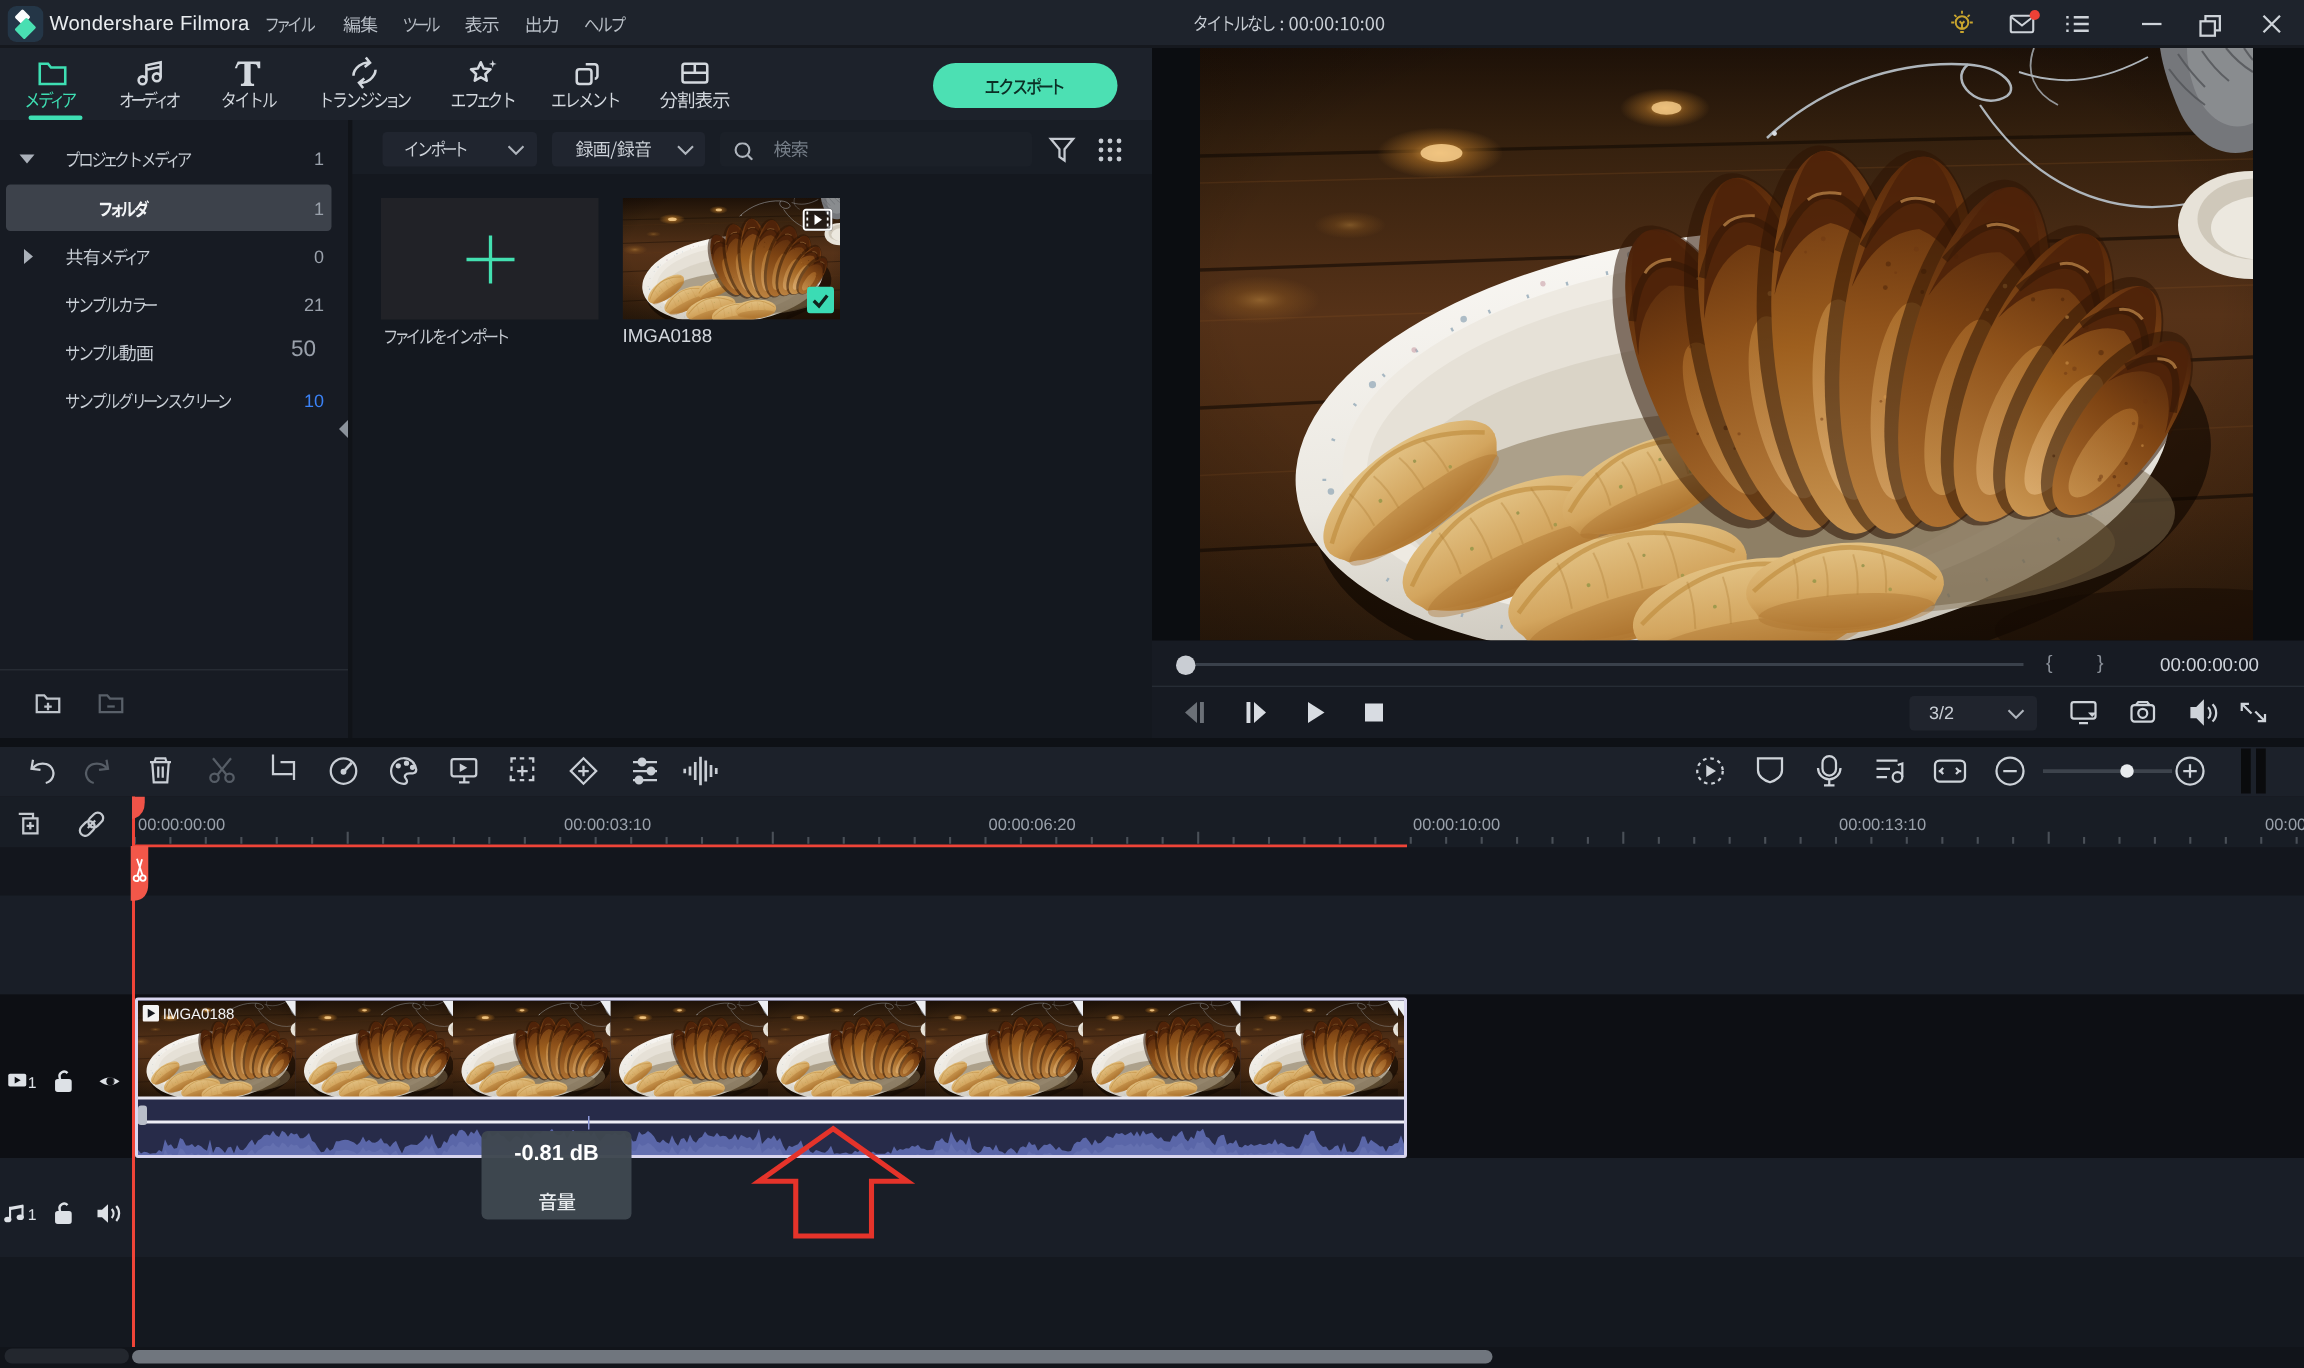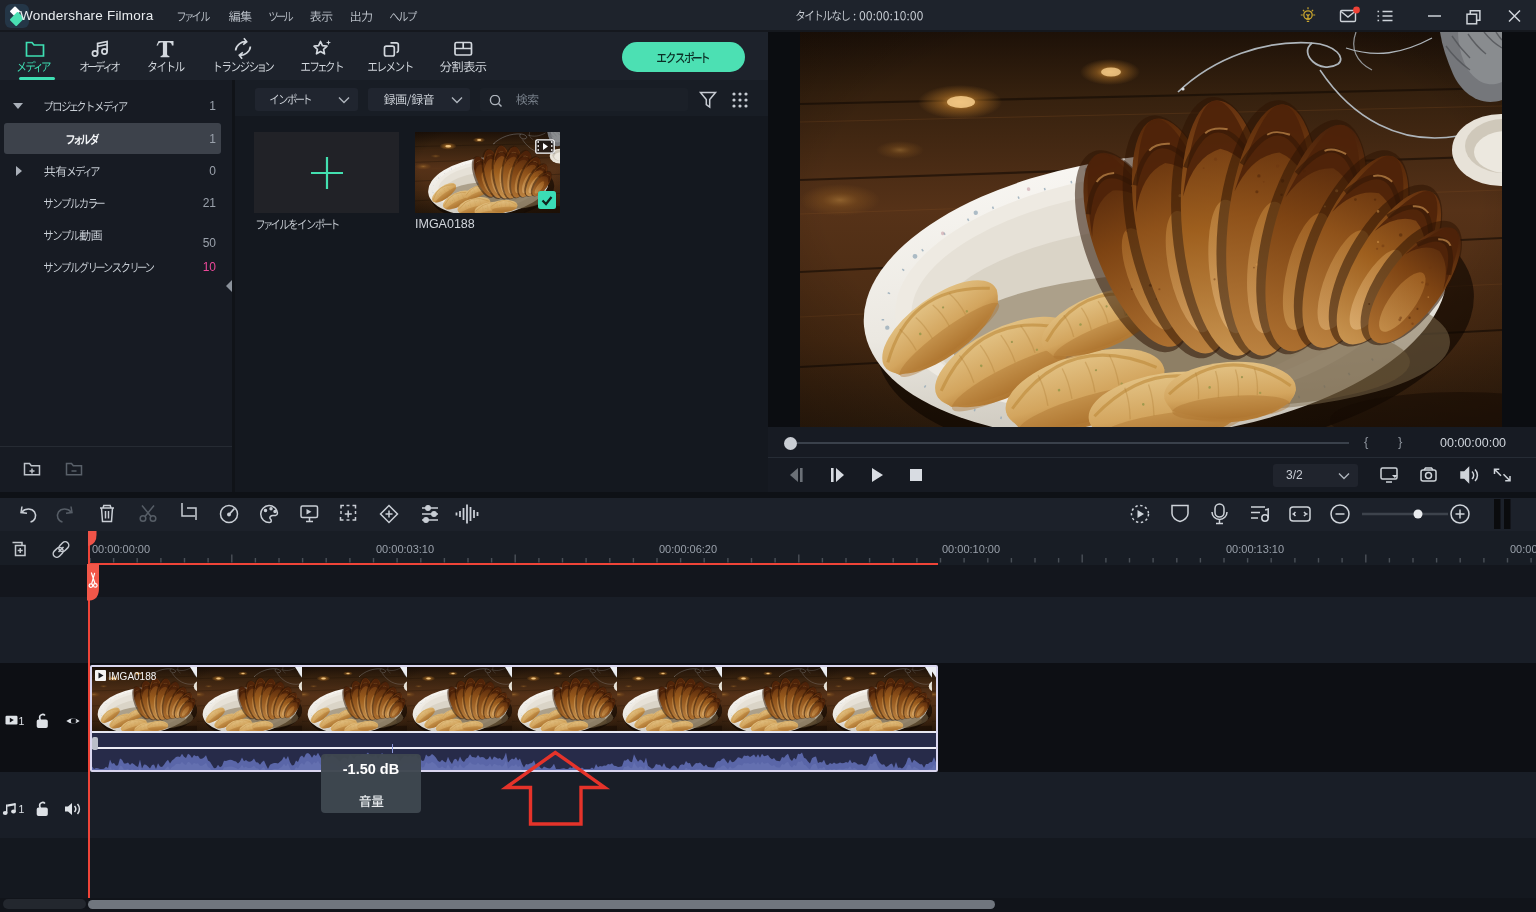--- a/index.html
+++ b/index.html
@@ -6,21 +6,21 @@
 .abs{position:absolute}
 svg{display:block}
 </style></head><body>
 <div class="abs" style="left:0;top:0;width:1536px;height:912px">
 <div class="abs" style="left:0;top:0;width:1536px;height:32px;background:#1e232c"></div>
 <svg class="abs" style="left:5px;top:4px" width="24" height="24" viewBox="0 0 24 24">
 <rect x="0" y="0" width="24" height="24" rx="6" fill="#243647"></rect>
 <rect x="6.2" y="3.6" width="7.6" height="7.6" rx="1" fill="#fcfdfe" transform="rotate(45 10 7.4)"></rect>
 <rect x="7.2" y="9.3" width="9.4" height="11.4" rx="1" fill="#49dfb2" transform="rotate(45 11.9 15)"></rect>
 </svg>
-<div class="abs" style="left:20px;top:8px;font-size:13.5px;color:#e9ecef;letter-spacing:.2px">Wondershare Filmora</div>
+<div class="abs" style="left:33px;top:8px;font-size:13.5px;color:#e9ecef;letter-spacing:.2px">Wondershare Filmora</div>
 <svg style="position:absolute;left:177.0px;top:6.6px;overflow:visible" width="35" height="19">
       <path transform="translate(0,13.9)" fill="#b8bec6" d="M8.2 -8 7.5 -8.4C7.3 -8.4 7.1 -8.4 7 -8.4C6.5 -8.4 2.4 -8.4 1.8 -8.4C1.5 -8.4 1.1 -8.4 0.8 -8.5V-7.4C1 -7.4 1.4 -7.4 1.8 -7.4C2.4 -7.4 6.5 -7.4 7.1 -7.4C6.9 -6.3 6.5 -4.6 5.7 -3.5C4.9 -2.2 3.7 -1.2 1.7 -0.6L2.4 0.3C4.3 -0.4 5.5 -1.5 6.5 -3C7.3 -4.2 7.8 -6.1 8 -7.4C8.1 -7.6 8.1 -7.8 8.2 -8Z M15.8 -6.1 15.3 -6.6C15.2 -6.5 14.9 -6.5 14.7 -6.5C14.2 -6.5 10 -6.5 9.6 -6.5C9.3 -6.5 9 -6.5 8.7 -6.6V-5.6C9 -5.6 9.3 -5.6 9.6 -5.6C10 -5.6 14 -5.6 14.6 -5.6C14.3 -5 13.5 -4 12.8 -3.5L13.5 -2.9C14.4 -3.7 15.3 -5.2 15.6 -5.7C15.6 -5.8 15.7 -6 15.8 -6.1ZM12.3 -4.8H11.4C11.4 -4.6 11.5 -4.3 11.5 -4.1C11.5 -2.5 11.3 -1.2 9.9 -0.1C9.6 0.1 9.4 0.2 9.2 0.3L9.9 0.9C12.1 -0.5 12.3 -2.3 12.3 -4.8Z M15.3 -4.3 15.7 -3.4C17.1 -3.9 18.5 -4.6 19.6 -5.4V-0.9C19.6 -0.5 19.6 0.1 19.6 0.4H20.6C20.5 0.1 20.5 -0.5 20.5 -0.9V-6C21.6 -6.8 22.5 -7.7 23.3 -8.7L22.6 -9.4C21.9 -8.4 20.9 -7.4 19.8 -6.6C18.7 -5.7 17.1 -4.9 15.3 -4.3Z M28.7 -0.3 29.2 0.3C29.3 0.2 29.4 0.1 29.6 0C30.8 -0.7 32.2 -1.9 33.1 -3.3L32.6 -4.1C31.8 -2.8 30.6 -1.7 29.6 -1.2C29.6 -1.6 29.6 -7.4 29.6 -8.1C29.6 -8.6 29.6 -8.9 29.6 -9H28.7C28.7 -8.9 28.7 -8.6 28.7 -8.1C28.7 -7.4 28.7 -1.5 28.7 -0.9C28.7 -0.7 28.7 -0.4 28.7 -0.3ZM24 -0.3 24.7 0.3C25.6 -0.5 26.3 -1.7 26.6 -3C26.9 -4.2 26.9 -6.8 26.9 -8.1C26.9 -8.5 26.9 -8.8 26.9 -9H26C26 -8.7 26.1 -8.4 26.1 -8.1C26.1 -6.8 26.1 -4.4 25.8 -3.3C25.4 -2.1 24.8 -1 24 -0.3Z"></path>
     </svg>
 <svg style="position:absolute;left:229.0px;top:6.6px;overflow:visible" width="25" height="19">
       <path transform="translate(0,13.9)" fill="#b8bec6" d="M4.4 -9.3V-8.6H11V-9.3ZM0.8 -3.2C0.6 -2.2 0.4 -1.1 0 -0.4C0.2 -0.3 0.5 -0.1 0.7 -0C1.1 -0.8 1.3 -2 1.5 -3.1ZM3.1 -3.1C3.4 -2.4 3.6 -1.5 3.7 -0.9L4.3 -1.1C4.1 -0.6 3.9 -0.1 3.6 0.3C3.8 0.4 4.1 0.6 4.2 0.8C5 -0.2 5.3 -1.5 5.5 -2.7V1H6.2V-1.4H7.1V0.9H7.7V-1.4H8.6V0.9H9.2V-1.4H10.2V0.1C10.2 0.2 10.2 0.2 10.1 0.2C10 0.2 9.8 0.2 9.5 0.2C9.6 0.4 9.7 0.7 9.7 1C10.2 1 10.5 0.9 10.7 0.8C10.9 0.7 11 0.5 11 0.1V-4.2H5.7L5.7 -5H10.7V-7.8H4.9V-5.1C4.9 -4 4.8 -2.5 4.3 -1.2C4.2 -1.8 4 -2.6 3.7 -3.3ZM7.1 -2.1H6.2V-3.5H7.1ZM7.7 -2.1V-3.5H8.6V-2.1ZM9.2 -2.1V-3.5H10.2V-2.1ZM5.7 -7H9.8V-5.7H5.7ZM0 -4.8 0.1 -4 2 -4.1V1H2.7V-4.1L3.6 -4.2C3.7 -3.9 3.8 -3.6 3.9 -3.4L4.5 -3.7C4.4 -4.4 4 -5.4 3.5 -6.2L2.9 -6C3 -5.7 3.2 -5.3 3.4 -4.9L1.8 -4.9C2.5 -5.9 3.4 -7.2 4.1 -8.4L3.3 -8.7C3 -8.1 2.6 -7.3 2.1 -6.5C1.9 -6.8 1.7 -7 1.5 -7.3C1.9 -8 2.4 -9 2.8 -9.8L2.1 -10.1C1.8 -9.4 1.4 -8.5 1 -7.8L0.6 -8.2L0.1 -7.6C0.7 -7.1 1.3 -6.4 1.7 -5.8C1.4 -5.4 1.2 -5.1 0.9 -4.8Z M14.3 -10.1C13.8 -9 12.8 -7.6 11.4 -6.6C11.6 -6.4 11.9 -6.2 12.1 -6C12.5 -6.3 12.9 -6.6 13.2 -7V-3.5H16.6V-2.7H11.7V-2H15.9C14.7 -1.1 13 -0.3 11.4 0.1C11.7 0.3 11.9 0.6 12 0.8C13.6 0.3 15.4 -0.6 16.6 -1.6V0.9H17.5V-1.7C18.7 -0.6 20.6 0.3 22.1 0.7C22.3 0.5 22.5 0.2 22.7 -0C21.2 -0.4 19.5 -1.1 18.3 -2H22.5V-2.7H17.5V-3.5H22.1V-4.2H17.7V-5H21.2V-5.7H17.7V-6.5H21.2V-7.1H17.7V-7.9H21.7V-8.7H17.7C18 -9 18.2 -9.5 18.4 -9.9L17.4 -10.1C17.3 -9.7 17 -9.1 16.8 -8.7H14.5C14.7 -9.1 15 -9.5 15.2 -9.9ZM16.9 -6.5V-5.7H14.1V-6.5ZM16.9 -7.1H14.1V-7.9H16.9ZM16.9 -5V-4.2H14.1V-5Z"></path>
     </svg>
 <svg style="position:absolute;left:269.0px;top:6.6px;overflow:visible" width="26" height="19">
       <path transform="translate(0,13.9)" fill="#b8bec6" d="M4 -9 3.2 -8.7C3.4 -8.1 4 -6.2 4.2 -5.5L5 -5.9C4.8 -6.5 4.2 -8.4 4 -9ZM8.6 -8.3 7.6 -8.6C7.4 -6.8 6.8 -4.8 6 -3.6C4.9 -2.1 3.4 -0.9 1.9 -0.4L2.6 0.4C4.1 -0.2 5.6 -1.4 6.7 -3.1C7.5 -4.4 8.1 -6.1 8.4 -7.6C8.4 -7.8 8.5 -8.1 8.6 -8.3ZM1.1 -8.3 0.3 -8C0.5 -7.4 1.3 -5.4 1.4 -4.7L2.3 -5C2 -5.8 1.4 -7.6 1.1 -8.3Z M7.9 -5.2V-4C8.2 -4.1 8.8 -4.1 9.3 -4.1C10.1 -4.1 14.2 -4.1 15 -4.1C15.5 -4.1 15.9 -4 16.1 -4V-5.2C15.9 -5.2 15.5 -5.1 15 -5.1C14.2 -5.1 10.1 -5.1 9.3 -5.1C8.7 -5.1 8.2 -5.2 7.9 -5.2Z M19.8 -0.3 20.4 0.3C20.4 0.2 20.5 0.1 20.7 0C21.9 -0.7 23.3 -1.9 24.2 -3.3L23.7 -4.1C22.9 -2.8 21.7 -1.7 20.7 -1.2C20.7 -1.6 20.7 -7.4 20.7 -8.1C20.7 -8.6 20.8 -8.9 20.8 -9H19.8C19.8 -8.9 19.9 -8.6 19.9 -8.1C19.9 -7.4 19.9 -1.5 19.9 -0.9C19.9 -0.7 19.8 -0.4 19.8 -0.3ZM15.1 -0.3 15.9 0.3C16.7 -0.5 17.4 -1.7 17.7 -3C18 -4.2 18 -6.8 18 -8.1C18 -8.5 18.1 -8.8 18.1 -9H17.1C17.2 -8.7 17.2 -8.4 17.2 -8.1C17.2 -6.8 17.2 -4.4 16.9 -3.3C16.6 -2.1 15.9 -1 15.1 -0.3Z"></path>
     </svg>
 <svg style="position:absolute;left:310.0px;top:6.6px;overflow:visible" width="25" height="19">
@@ -117,25 +117,25 @@
     <path transform="translate(0,13.9)" fill="#c9cfd6" d="M6.7 -1.8C7.9 -1 9.3 0.2 10.1 1L10.9 0.4C10.1 -0.3 8.6 -1.5 7.5 -2.3ZM3.6 -2.2C3 -1.3 1.6 -0.3 0.4 0.3C0.6 0.5 1 0.8 1.2 1C2.4 0.3 3.7 -0.8 4.6 -1.9ZM0.8 -7.5V-6.7H3.1V-3.8H0.3V-2.9H11.2V-3.8H8.3V-6.7H10.7V-7.5H8.3V-10H7.4V-7.5H4V-10H3.1V-7.5ZM4 -3.8V-6.7H7.4V-3.8Z M15.8 -10.1C15.6 -9.6 15.5 -9 15.3 -8.5H11.9V-7.7H14.9C14.1 -6.1 13 -4.6 11.6 -3.6C11.7 -3.5 12 -3.2 12.2 -3C12.9 -3.5 13.6 -4.1 14.2 -4.9V0.9H15V-1.4H20.1V-0.2C20.1 0 20 0.1 19.8 0.1C19.6 0.1 18.9 0.1 18.1 0.1C18.2 0.3 18.3 0.7 18.4 0.9C19.4 0.9 20.1 0.9 20.4 0.8C20.8 0.6 21 0.4 21 -0.2V-6.3H15.1C15.4 -6.7 15.6 -7.2 15.9 -7.7H22.4V-8.5H16.2C16.4 -9 16.6 -9.4 16.7 -9.9ZM15 -3.5H20.1V-2.2H15ZM15 -4.2V-5.5H20.1V-4.2Z M25 -7.3 24.4 -6.6C25.4 -5.9 26.6 -4.9 27.4 -4.2C26.3 -2.7 25.1 -1.4 23.3 -0.4L24 0.4C25.8 -0.7 27 -2.1 28 -3.5C28.9 -2.6 29.7 -1.8 30.4 -0.7L31.1 -1.6C30.4 -2.5 29.5 -3.4 28.6 -4.3C29.2 -5.5 29.8 -6.8 30.1 -7.9C30.2 -8.1 30.3 -8.5 30.4 -8.7L29.5 -9.1C29.4 -8.9 29.4 -8.5 29.3 -8.2C29 -7.2 28.6 -6.1 27.9 -5C27.1 -5.7 25.9 -6.7 25 -7.3Z M33.1 -8.8V-7.8C33.3 -7.8 33.7 -7.8 34 -7.8C34.6 -7.8 37 -7.8 37.6 -7.8C37.9 -7.8 38.2 -7.8 38.5 -7.8V-8.8C38.2 -8.7 37.9 -8.7 37.6 -8.7C37 -8.7 34.6 -8.7 34 -8.7C33.7 -8.7 33.4 -8.7 33.1 -8.8ZM39.1 -9.7 38.5 -9.5C38.8 -9 39.1 -8.3 39.4 -7.8L39.9 -8.1C39.7 -8.6 39.3 -9.3 39.1 -9.7ZM40.2 -10.2 39.6 -10C39.9 -9.5 40.3 -8.8 40.5 -8.3L41.1 -8.6C40.9 -9 40.5 -9.8 40.2 -10.2ZM31.8 -5.8V-4.8C32.1 -4.8 32.4 -4.8 32.7 -4.8H35.8C35.8 -3.6 35.7 -2.6 35.2 -1.8C34.8 -1.1 34.1 -0.4 33.3 0L34 0.7C34.9 0.2 35.7 -0.7 36.1 -1.5C36.5 -2.4 36.6 -3.5 36.7 -4.8H39.5C39.7 -4.8 40.1 -4.8 40.3 -4.8V-5.8C40 -5.7 39.7 -5.7 39.5 -5.7C38.9 -5.7 33.3 -5.7 32.7 -5.7C32.4 -5.7 32.1 -5.7 31.8 -5.8Z M39.8 -3.1 40.2 -2.2C41.3 -2.6 42.5 -3.3 43.4 -3.8V-0.1C43.4 0.3 43.4 0.7 43.4 0.9H44.3C44.3 0.7 44.3 0.3 44.3 -0.1V-4.4C45.2 -5.1 46.1 -6 46.6 -6.6L46 -7.4C45.4 -6.6 44.5 -5.6 43.5 -4.9C42.7 -4.3 41.1 -3.5 39.8 -3.1Z M55.7 -8.1 55.2 -8.7C55 -8.6 54.7 -8.6 54.5 -8.6C53.8 -8.6 49 -8.6 48.5 -8.6C48.2 -8.6 47.7 -8.7 47.4 -8.7V-7.6C47.8 -7.7 48.2 -7.7 48.5 -7.7C49 -7.7 53.7 -7.7 54.4 -7.7C54.1 -6.9 53.1 -5.6 52.2 -5L52.8 -4.4C54 -5.3 55 -6.9 55.4 -7.7C55.5 -7.8 55.6 -8 55.7 -8.1ZM51.6 -6.5H50.6C50.7 -6.2 50.7 -6 50.7 -5.7C50.7 -3.7 50.5 -1.9 48.9 -0.8C48.6 -0.6 48.2 -0.4 47.9 -0.3L48.7 0.4C51.3 -1.1 51.6 -3.3 51.6 -6.5Z"></path>
   </svg>
 <div class="abs" style="left:194px;top:164px;width:22px;text-align:right;font-size:12px;color:#9aa1ab">0</div>
 <svg style="position:absolute;left:44.0px;top:193.6px;overflow:visible" width="62" height="19">
     <path transform="translate(0,13.9)" fill="#c9cfd6" d="M-0 -6.9V-5.9C0.1 -5.9 0.6 -5.9 1 -5.9H2.1V-4C2.1 -3.5 2.1 -3 2.1 -2.9H3C3 -3 2.9 -3.6 2.9 -4V-5.9H5.9V-5.4C5.9 -2.1 4.9 -1 3.1 -0.2L3.8 0.6C6.1 -0.7 6.7 -2.3 6.7 -5.5V-5.9H7.8C8.3 -5.9 8.7 -5.9 8.8 -5.9V-6.9C8.7 -6.9 8.3 -6.9 7.8 -6.9H6.7V-8.4C6.7 -8.8 6.8 -9.2 6.8 -9.3H5.8C5.9 -9.2 5.9 -8.8 5.9 -8.4V-6.9H2.9V-8.4C2.9 -8.8 3 -9.1 3 -9.3H2.1C2.1 -9 2.1 -8.6 2.1 -8.4V-6.9H1C0.6 -6.9 0.1 -6.9 -0 -6.9Z M10.5 -8.8 9.9 -8.1C10.7 -7.5 12 -6.2 12.5 -5.6L13.1 -6.3C12.6 -7 11.2 -8.2 10.5 -8.8ZM9.6 -0.8 10.2 0.2C11.9 -0.1 13.2 -0.9 14.2 -1.6C15.8 -2.8 17 -4.4 17.7 -5.9L17.2 -6.9C16.6 -5.4 15.3 -3.7 13.7 -2.5C12.8 -1.8 11.4 -1.1 9.6 -0.8Z M25.3 -8.6C25.3 -9.1 25.7 -9.4 26 -9.4C26.4 -9.4 26.7 -9.1 26.7 -8.6C26.7 -8.2 26.4 -7.8 26 -7.8C25.7 -7.8 25.3 -8.2 25.3 -8.6ZM24.9 -8.6C24.9 -8.5 24.9 -8.4 24.9 -8.2L24.6 -8.2C24.1 -8.2 20 -8.2 19.4 -8.2C19.1 -8.2 18.7 -8.3 18.4 -8.3V-7.2C18.6 -7.2 19 -7.3 19.4 -7.3C20 -7.3 24.1 -7.3 24.7 -7.3C24.6 -6.1 24.1 -4.5 23.3 -3.4C22.5 -2.1 21.3 -1.1 19.3 -0.5L20 0.4C21.9 -0.3 23.1 -1.4 24.1 -2.8C24.9 -4 25.4 -6 25.6 -7.2L25.6 -7.3C25.8 -7.3 25.9 -7.3 26 -7.3C26.7 -7.3 27.2 -7.9 27.2 -8.6C27.2 -9.4 26.7 -10 26 -10C25.4 -10 24.9 -9.4 24.9 -8.6Z M31.3 -0.3 31.9 0.3C31.9 0.2 32.1 0.1 32.2 0C33.4 -0.7 34.9 -1.9 35.7 -3.3L35.3 -4.1C34.5 -2.8 33.2 -1.7 32.2 -1.2C32.2 -1.6 32.2 -7.4 32.2 -8.1C32.2 -8.6 32.3 -8.9 32.3 -9H31.3C31.3 -8.9 31.4 -8.6 31.4 -8.1C31.4 -7.4 31.4 -1.5 31.4 -0.9C31.4 -0.7 31.4 -0.4 31.3 -0.3ZM26.6 -0.3 27.4 0.3C28.2 -0.5 28.9 -1.7 29.2 -3C29.5 -4.2 29.5 -6.8 29.5 -8.1C29.5 -8.5 29.6 -8.8 29.6 -9H28.6C28.7 -8.7 28.7 -8.4 28.7 -8.1C28.7 -6.8 28.7 -4.4 28.4 -3.3C28.1 -2.1 27.5 -1 26.6 -0.3Z M43.6 -6.9 43 -7.3C42.9 -7.2 42.7 -7.2 42.4 -7.2H39.9C39.9 -7.6 40 -8 40 -8.5C40 -8.7 40 -9.2 40 -9.4H39.1C39.1 -9.2 39.1 -8.7 39.1 -8.4C39.1 -8 39.1 -7.6 39.1 -7.2H37.3C36.9 -7.2 36.5 -7.2 36.1 -7.3V-6.3C36.5 -6.3 36.9 -6.3 37.3 -6.3H39C38.8 -3.9 38 -2.4 37 -1.3C36.7 -0.9 36.3 -0.6 35.9 -0.4L36.7 0.3C38.4 -1.1 39.5 -2.9 39.8 -6.3H42.7C42.7 -5 42.6 -2.1 42.2 -1.2C42.1 -0.9 41.9 -0.8 41.6 -0.8C41.2 -0.8 40.6 -0.8 40.1 -0.9L40.2 0.1C40.7 0.1 41.3 0.2 41.8 0.2C42.4 0.2 42.7 -0.1 42.9 -0.6C43.4 -1.7 43.5 -5.2 43.6 -6.4C43.6 -6.5 43.6 -6.7 43.6 -6.9Z M46.1 -8.9V-7.9C46.3 -8 46.7 -8 47 -8C47.6 -8 50.5 -8 51 -8C51.4 -8 51.7 -8 52 -7.9V-8.9C51.7 -8.9 51.4 -8.9 51 -8.9C50.4 -8.9 47.5 -8.9 47 -8.9C46.7 -8.9 46.3 -8.9 46.1 -8.9ZM52.7 -5.8 52.2 -6.2C52 -6.1 51.8 -6.1 51.6 -6.1C51.1 -6.1 46.7 -6.1 46.1 -6.1C45.9 -6.1 45.5 -6.1 45.1 -6.2V-5.2C45.5 -5.2 45.9 -5.2 46.1 -5.2C46.8 -5.2 51.1 -5.2 51.6 -5.2C51.4 -4.3 51 -3.3 50.4 -2.6C49.5 -1.5 48.2 -0.7 46.8 -0.4L47.4 0.5C48.7 0.1 50 -0.6 51.1 -2C51.9 -3 52.3 -4.2 52.6 -5.4C52.6 -5.5 52.7 -5.7 52.7 -5.8Z M52.3 -5.2V-4C52.6 -4.1 53.2 -4.1 53.7 -4.1C54.5 -4.1 58.6 -4.1 59.4 -4.1C59.9 -4.1 60.3 -4 60.5 -4V-5.2C60.3 -5.2 59.9 -5.1 59.4 -5.1C58.6 -5.1 54.5 -5.1 53.7 -5.1C53.1 -5.1 52.6 -5.2 52.3 -5.2Z"></path>
   </svg>
 <div class="abs" style="left:194px;top:196px;width:22px;text-align:right;font-size:12px;color:#9aa1ab">21</div>
 <svg style="position:absolute;left:44.0px;top:225.6px;overflow:visible" width="60" height="19">
     <path transform="translate(0,13.9)" fill="#c9cfd6" d="M-0 -6.9V-5.9C0.1 -5.9 0.6 -5.9 1 -5.9H2.1V-4C2.1 -3.5 2.1 -3 2.1 -2.9H3C3 -3 2.9 -3.6 2.9 -4V-5.9H5.9V-5.4C5.9 -2.1 4.9 -1 3.1 -0.2L3.8 0.6C6.1 -0.7 6.7 -2.3 6.7 -5.5V-5.9H7.8C8.3 -5.9 8.7 -5.9 8.8 -5.9V-6.9C8.7 -6.9 8.3 -6.9 7.8 -6.9H6.7V-8.4C6.7 -8.8 6.8 -9.2 6.8 -9.3H5.8C5.9 -9.2 5.9 -8.8 5.9 -8.4V-6.9H2.9V-8.4C2.9 -8.8 3 -9.1 3 -9.3H2.1C2.1 -9 2.1 -8.6 2.1 -8.4V-6.9H1C0.6 -6.9 0.1 -6.9 -0 -6.9Z M10.5 -8.8 9.9 -8.1C10.7 -7.5 12 -6.2 12.5 -5.6L13.1 -6.3C12.6 -7 11.2 -8.2 10.5 -8.8ZM9.6 -0.8 10.2 0.2C11.9 -0.1 13.2 -0.9 14.2 -1.6C15.8 -2.8 17 -4.4 17.7 -5.9L17.2 -6.9C16.6 -5.4 15.3 -3.7 13.7 -2.5C12.8 -1.8 11.4 -1.1 9.6 -0.8Z M25.3 -8.6C25.3 -9.1 25.7 -9.4 26 -9.4C26.4 -9.4 26.7 -9.1 26.7 -8.6C26.7 -8.2 26.4 -7.8 26 -7.8C25.7 -7.8 25.3 -8.2 25.3 -8.6ZM24.9 -8.6C24.9 -8.5 24.9 -8.4 24.9 -8.2L24.6 -8.2C24.1 -8.2 20 -8.2 19.4 -8.2C19.1 -8.2 18.7 -8.3 18.4 -8.3V-7.2C18.6 -7.2 19 -7.3 19.4 -7.3C20 -7.3 24.1 -7.3 24.7 -7.3C24.6 -6.1 24.1 -4.5 23.3 -3.4C22.5 -2.1 21.3 -1.1 19.3 -0.5L20 0.4C21.9 -0.3 23.1 -1.4 24.1 -2.8C24.9 -4 25.4 -6 25.6 -7.2L25.6 -7.3C25.8 -7.3 25.9 -7.3 26 -7.3C26.7 -7.3 27.2 -7.9 27.2 -8.6C27.2 -9.4 26.7 -10 26 -10C25.4 -10 24.9 -9.4 24.9 -8.6Z M31.3 -0.3 31.9 0.3C31.9 0.2 32.1 0.1 32.2 0C33.4 -0.7 34.9 -1.9 35.7 -3.3L35.3 -4.1C34.5 -2.8 33.2 -1.7 32.2 -1.2C32.2 -1.6 32.2 -7.4 32.2 -8.1C32.2 -8.6 32.3 -8.9 32.3 -9H31.3C31.3 -8.9 31.4 -8.6 31.4 -8.1C31.4 -7.4 31.4 -1.5 31.4 -0.9C31.4 -0.7 31.4 -0.4 31.3 -0.3ZM26.6 -0.3 27.4 0.3C28.2 -0.5 28.9 -1.7 29.2 -3C29.5 -4.2 29.5 -6.8 29.5 -8.1C29.5 -8.5 29.6 -8.8 29.6 -9H28.6C28.7 -8.7 28.7 -8.4 28.7 -8.1C28.7 -6.8 28.7 -4.4 28.4 -3.3C28.1 -2.1 27.5 -1 26.6 -0.3Z M43.1 -9.9C43.1 -9 43.1 -8.1 43.1 -7.3H41.6V-6.4H43C42.9 -4.2 42.6 -2.2 41.6 -0.8V-0.8L39.2 -0.6V-1.5H41.5V-2.2H39.2V-3H41.5V-6.6H39.2V-7.3H41.7V-8H39.2V-8.9C40 -9 40.9 -9.1 41.5 -9.3L41.1 -10C39.8 -9.7 37.6 -9.5 35.9 -9.4C35.9 -9.2 36 -8.9 36.1 -8.7C36.8 -8.7 37.6 -8.8 38.3 -8.8V-8H35.7V-7.3H38.3V-6.6H36.1V-3H38.3V-2.2H36V-1.5H38.3V-0.5L35.7 -0.3L35.8 0.5C37.2 0.4 39.1 0.2 40.9 -0C40.8 0.1 40.6 0.2 40.4 0.4C40.6 0.5 40.9 0.8 41.1 1C43.2 -0.6 43.7 -3.2 43.9 -6.4H45.6C45.5 -2.1 45.3 -0.5 45 -0.1C44.9 0.1 44.8 0.1 44.6 0.1C44.4 0.1 43.9 0.1 43.3 0C43.4 0.3 43.5 0.6 43.5 0.9C44.1 0.9 44.7 0.9 45 0.9C45.4 0.9 45.6 0.8 45.8 0.4C46.2 -0.1 46.3 -1.8 46.5 -6.8C46.5 -6.9 46.5 -7.3 46.5 -7.3H43.9C43.9 -8.1 44 -9 44 -9.9ZM36.8 -4.5H38.3V-3.6H36.8ZM39.2 -4.5H40.7V-3.6H39.2ZM36.8 -5.9H38.3V-5.1H36.8ZM39.2 -5.9H40.7V-5.1H39.2Z M56.7 -7.2V-0.6H48.6V-7.2H47.7V1H48.6V0.2H56.7V0.9H57.6V-7.2ZM49.7 -7.1V-1.7H55.5V-7.1H53V-8.4H57.9V-9.3H47.3V-8.4H52.1V-7.1ZM50.5 -4.1H52.2V-2.5H50.5ZM53 -4.1H54.7V-2.5H53ZM50.5 -6.3H52.2V-4.8H50.5ZM53 -6.3H54.7V-4.8H53Z"></path>
   </svg>
-<div class="abs" style="left:194px;top:236px;width:22px;text-align:right;font-size:12px;color:#9aa1ab">50</div>
+<div class="abs" style="left:194px;top:224px;width:22px;text-align:left;font-size:15px;color:#9aa1ab">50</div>
 <svg style="position:absolute;left:44.0px;top:257.6px;overflow:visible" width="112" height="19">
     <path transform="translate(0,13.9)" fill="#c9cfd6" d="M-0 -6.9V-5.9C0.1 -5.9 0.6 -5.9 1 -5.9H2.1V-4C2.1 -3.5 2.1 -3 2.1 -2.9H3C3 -3 2.9 -3.6 2.9 -4V-5.9H5.9V-5.4C5.9 -2.1 4.9 -1 3.1 -0.2L3.8 0.6C6.1 -0.7 6.7 -2.3 6.7 -5.5V-5.9H7.8C8.3 -5.9 8.7 -5.9 8.8 -5.9V-6.9C8.7 -6.9 8.3 -6.9 7.8 -6.9H6.7V-8.4C6.7 -8.8 6.8 -9.2 6.8 -9.3H5.8C5.9 -9.2 5.9 -8.8 5.9 -8.4V-6.9H2.9V-8.4C2.9 -8.8 3 -9.1 3 -9.3H2.1C2.1 -9 2.1 -8.6 2.1 -8.4V-6.9H1C0.6 -6.9 0.1 -6.9 -0 -6.9Z M10.5 -8.8 9.9 -8.1C10.7 -7.5 12 -6.2 12.5 -5.6L13.1 -6.3C12.6 -7 11.2 -8.2 10.5 -8.8ZM9.6 -0.8 10.2 0.2C11.9 -0.1 13.2 -0.9 14.2 -1.6C15.8 -2.8 17 -4.4 17.7 -5.9L17.2 -6.9C16.6 -5.4 15.3 -3.7 13.7 -2.5C12.8 -1.8 11.4 -1.1 9.6 -0.8Z M25.3 -8.6C25.3 -9.1 25.7 -9.4 26 -9.4C26.4 -9.4 26.7 -9.1 26.7 -8.6C26.7 -8.2 26.4 -7.8 26 -7.8C25.7 -7.8 25.3 -8.2 25.3 -8.6ZM24.9 -8.6C24.9 -8.5 24.9 -8.4 24.9 -8.2L24.6 -8.2C24.1 -8.2 20 -8.2 19.4 -8.2C19.1 -8.2 18.7 -8.3 18.4 -8.3V-7.2C18.6 -7.2 19 -7.3 19.4 -7.3C20 -7.3 24.1 -7.3 24.7 -7.3C24.6 -6.1 24.1 -4.5 23.3 -3.4C22.5 -2.1 21.3 -1.1 19.3 -0.5L20 0.4C21.9 -0.3 23.1 -1.4 24.1 -2.8C24.9 -4 25.4 -6 25.6 -7.2L25.6 -7.3C25.8 -7.3 25.9 -7.3 26 -7.3C26.7 -7.3 27.2 -7.9 27.2 -8.6C27.2 -9.4 26.7 -10 26 -10C25.4 -10 24.9 -9.4 24.9 -8.6Z M31.3 -0.3 31.9 0.3C31.9 0.2 32.1 0.1 32.2 0C33.4 -0.7 34.9 -1.9 35.7 -3.3L35.3 -4.1C34.5 -2.8 33.2 -1.7 32.2 -1.2C32.2 -1.6 32.2 -7.4 32.2 -8.1C32.2 -8.6 32.3 -8.9 32.3 -9H31.3C31.3 -8.9 31.4 -8.6 31.4 -8.1C31.4 -7.4 31.4 -1.5 31.4 -0.9C31.4 -0.7 31.4 -0.4 31.3 -0.3ZM26.6 -0.3 27.4 0.3C28.2 -0.5 28.9 -1.7 29.2 -3C29.5 -4.2 29.5 -6.8 29.5 -8.1C29.5 -8.5 29.6 -8.8 29.6 -9H28.6C28.7 -8.7 28.7 -8.4 28.7 -8.1C28.7 -6.8 28.7 -4.4 28.4 -3.3C28.1 -2.1 27.5 -1 26.6 -0.3Z M42.7 -9.6 42.1 -9.3C42.4 -8.9 42.8 -8.1 43 -7.7L43.5 -8C43.3 -8.4 43 -9.2 42.7 -9.6ZM43.8 -10.1 43.3 -9.8C43.6 -9.4 43.9 -8.7 44.1 -8.2L44.7 -8.4C44.5 -8.9 44.1 -9.6 43.8 -10.1ZM39.9 -9 39 -9.4C38.9 -9.1 38.8 -8.7 38.6 -8.4C38.2 -7.4 37.2 -5.6 35.4 -4.4L36.1 -3.8C37.3 -4.6 38.1 -5.7 38.7 -6.7H42.2C42 -5.6 41.4 -4.1 40.6 -3C39.6 -1.7 38.4 -0.6 36.5 0L37.2 0.8C39.1 -0 40.4 -1.1 41.3 -2.4C42.2 -3.7 42.9 -5.4 43.1 -6.6C43.2 -6.8 43.3 -7 43.4 -7.2L42.7 -7.7C42.5 -7.6 42.3 -7.6 42 -7.6H39.2L39.5 -8.1C39.6 -8.3 39.8 -8.7 39.9 -9Z M51.7 -9.1H50.7C50.7 -8.8 50.8 -8.5 50.8 -8.1C50.8 -7.6 50.8 -6.6 50.8 -6.2C50.8 -3.9 50.6 -2.9 49.9 -1.9C49.3 -1.1 48.4 -0.6 47.4 -0.3L48.1 0.5C48.9 0.2 49.9 -0.3 50.6 -1.3C51.3 -2.3 51.7 -3.2 51.7 -6.1C51.7 -6.6 51.7 -7.6 51.7 -8.1C51.7 -8.5 51.7 -8.8 51.7 -9.1ZM46.9 -9H46C46 -8.8 46 -8.4 46 -8.1C46 -7.8 46 -4.7 46 -4.2C46 -3.8 46 -3.4 46 -3.2H46.9C46.9 -3.4 46.9 -3.8 46.9 -4.1C46.9 -4.6 46.9 -7.8 46.9 -8.1C46.9 -8.4 46.9 -8.8 46.9 -9Z M52.3 -5.2V-4C52.6 -4.1 53.2 -4.1 53.7 -4.1C54.5 -4.1 58.6 -4.1 59.4 -4.1C59.9 -4.1 60.3 -4 60.5 -4V-5.2C60.3 -5.2 59.9 -5.1 59.4 -5.1C58.6 -5.1 54.5 -5.1 53.7 -5.1C53.1 -5.1 52.6 -5.2 52.3 -5.2Z M61.1 -8.8 60.6 -8.1C61.3 -7.5 62.6 -6.2 63.1 -5.6L63.8 -6.3C63.2 -7 61.9 -8.2 61.1 -8.8ZM60.3 -0.8 60.8 0.2C62.5 -0.1 63.8 -0.9 64.9 -1.6C66.4 -2.8 67.6 -4.4 68.3 -5.9L67.8 -6.9C67.2 -5.4 66 -3.7 64.4 -2.5C63.4 -1.8 62.1 -1.1 60.3 -0.8Z M75.9 -8 75.4 -8.5C75.2 -8.4 75 -8.4 74.6 -8.4C74.3 -8.4 71.1 -8.4 70.7 -8.4C70.3 -8.4 69.8 -8.4 69.6 -8.5V-7.4C69.7 -7.4 70.3 -7.4 70.7 -7.4C71 -7.4 74.3 -7.4 74.7 -7.4C74.4 -6.4 73.7 -5 73 -4.1C71.9 -2.7 70.4 -1.3 68.7 -0.5L69.4 0.3C70.9 -0.5 72.3 -1.9 73.4 -3.2C74.4 -2.1 75.5 -0.7 76.2 0.3L77 -0.4C76.3 -1.3 75 -2.9 73.9 -4C74.7 -5.1 75.3 -6.5 75.7 -7.5C75.7 -7.7 75.9 -7.9 75.9 -8Z M82.1 -9.3 81.1 -9.7C81.1 -9.4 80.9 -8.9 80.8 -8.7C80.4 -7.7 79.4 -5.9 77.6 -4.7L78.3 -4.1C79.4 -4.9 80.3 -6 80.9 -7H84.4C84.2 -5.9 83.6 -4.4 82.8 -3.3C81.8 -2 80.5 -0.9 78.6 -0.3L79.4 0.5C81.3 -0.3 82.5 -1.4 83.5 -2.7C84.4 -4 85 -5.7 85.3 -6.9C85.4 -7.1 85.5 -7.3 85.6 -7.5L84.9 -8C84.7 -7.9 84.5 -7.9 84.2 -7.9H81.4L81.6 -8.4C81.7 -8.6 81.9 -9 82.1 -9.3Z M93.4 -9.1H92.5C92.5 -8.8 92.5 -8.5 92.5 -8.1C92.5 -7.6 92.5 -6.6 92.5 -6.2C92.5 -3.9 92.4 -2.9 91.7 -1.9C91 -1.1 90.2 -0.6 89.2 -0.3L89.9 0.5C90.6 0.2 91.7 -0.3 92.3 -1.3C93.1 -2.3 93.4 -3.2 93.4 -6.1C93.4 -6.6 93.4 -7.6 93.4 -8.1C93.4 -8.5 93.4 -8.8 93.4 -9.1ZM88.7 -9H87.7C87.7 -8.8 87.8 -8.4 87.8 -8.1C87.8 -7.8 87.8 -4.7 87.8 -4.2C87.8 -3.8 87.7 -3.4 87.7 -3.2H88.7C88.6 -3.4 88.6 -3.8 88.6 -4.1C88.6 -4.6 88.6 -7.8 88.6 -8.1C88.6 -8.4 88.6 -8.8 88.7 -9Z M94.1 -5.2V-4C94.4 -4.1 94.9 -4.1 95.5 -4.1C96.3 -4.1 100.4 -4.1 101.2 -4.1C101.6 -4.1 102.1 -4 102.3 -4V-5.2C102 -5.2 101.7 -5.1 101.1 -5.1C100.4 -5.1 96.3 -5.1 95.5 -5.1C94.9 -5.1 94.4 -5.2 94.1 -5.2Z M102.9 -8.8 102.3 -8.1C103.1 -7.5 104.4 -6.2 104.9 -5.6L105.5 -6.3C105 -7 103.6 -8.2 102.9 -8.8ZM102 -0.8 102.6 0.2C104.3 -0.1 105.6 -0.9 106.6 -1.6C108.2 -2.8 109.4 -4.4 110.1 -5.9L109.6 -6.9C109 -5.4 107.7 -3.7 106.1 -2.5C105.2 -1.8 103.8 -1.1 102 -0.8Z"></path>
   </svg>
-<div class="abs" style="left:194px;top:260px;width:22px;text-align:right;font-size:12px;color:#ec4899">10</div>
+<div class="abs" style="left:194px;top:260px;width:22px;text-align:right;font-size:12px;color:#3b82f6">10</div>
 <svg class="abs" style="left:12px;top:100px" width="20" height="180" viewBox="0 0 20 180">
 <path d="M1 3 L11 3 L6 9 Z" fill="#aab0b9"></path>
 <path d="M4 66 L10 71 L4 76 Z" fill="#aab0b9"></path>
 </svg>
 <svg class="abs" style="left:224px;top:279px" width="10" height="14">
     <path d="M8 1 L2 7 L8 13 Z" fill="#8b929b"></path>
   </svg>
 <div class="abs" style="left:0;top:446px;width:232px;height:1px;background:#262b33"></div>
 <svg class="abs" style="left:22px;top:460px" width="80" height="18" viewBox="0 0 80 18">
 <g fill="none" stroke-width="1.5">
@@ -806,19 +806,19 @@
   </svg>
 <svg class="abs" style="left:87.3px;top:564px" width="12" height="37" viewBox="0 0 12 37">
 <path d="M0 0 H12 V24 Q12 36 2.5 36.5 L0 36.5 Z" fill="#f25749"></path>
 <g stroke="#fff" stroke-width="1.2" fill="none">
 <path d="M4.3 8.5 L8 19.5 M7.7 8.8 L4.6 19.8"></path>
 <circle cx="3.9" cy="21.6" r="1.8"></circle>
       <circle cx="8.3" cy="21.4" r="1.8"></circle>
     </g>
 </svg>
 <div class="abs" style="left:321px;top:754px;width:100px;height:59px;background:#3f474f;border-radius:4px;opacity:.97"></div>
-<div class="abs" style="left:321px;top:761px;width:100px;text-align:center;font-size:14.5px;font-weight:bold;color:#fff">-1.50 dB</div>
+<div class="abs" style="left:321px;top:761px;width:100px;text-align:center;font-size:14.5px;font-weight:bold;color:#fff">-0.81 dB</div>
 <svg style="position:absolute;left:358.6px;top:790.9px;overflow:visible" width="27" height="20">
     <path transform="translate(0,15.1)" fill="#e8ebee" d="M2.8 -8.6C3.1 -8 3.4 -7.3 3.5 -6.8H0.4V-5.7H12V-6.8H8.9C9.1 -7.3 9.5 -7.9 9.8 -8.6L9 -8.7H11.4V-9.9H6.8V-11H5.5V-9.9H1.1V-8.7H3.7ZM8.4 -8.7C8.2 -8.2 7.9 -7.4 7.6 -7L8.2 -6.8H4.2L4.8 -7C4.7 -7.5 4.4 -8.2 4.1 -8.7ZM3.5 -1.6H9V-0.4H3.5ZM3.5 -2.6V-3.7H9V-2.6ZM2.2 -4.7V1.1H3.5V0.6H9V1.1H10.3V-4.7Z M15.5 -8.7H21.5V-8H15.5ZM15.5 -9.9H21.5V-9.3H15.5ZM14.3 -10.6V-7.4H22.7V-10.6ZM12.7 -6.9V-6H24.4V-6.9ZM15.2 -3.5H17.9V-2.9H15.2ZM19.1 -3.5H21.9V-2.9H19.1ZM15.2 -4.8H17.9V-4.2H15.2ZM19.1 -4.8H21.9V-4.2H19.1ZM12.6 -0.1V0.8H24.5V-0.1H19.1V-0.8H23.3V-1.6H19.1V-2.2H23.1V-5.5H14.1V-2.2H17.9V-1.6H13.7V-0.8H17.9V-0.1Z"></path>
   </svg>
 <svg class="abs" style="left:500px;top:746px" width="112" height="84" viewBox="0 0 112 84">
 <path d="M55.4 6.5 L6 41.5 L30.5 41.5 L30.5 78 L81 78 L81 41.5 L104.8 41.5 Z" fill="none" stroke="#e5332a" stroke-width="3.4" stroke-linejoin="miter"></path>
 </svg>
 
 </body></html>

